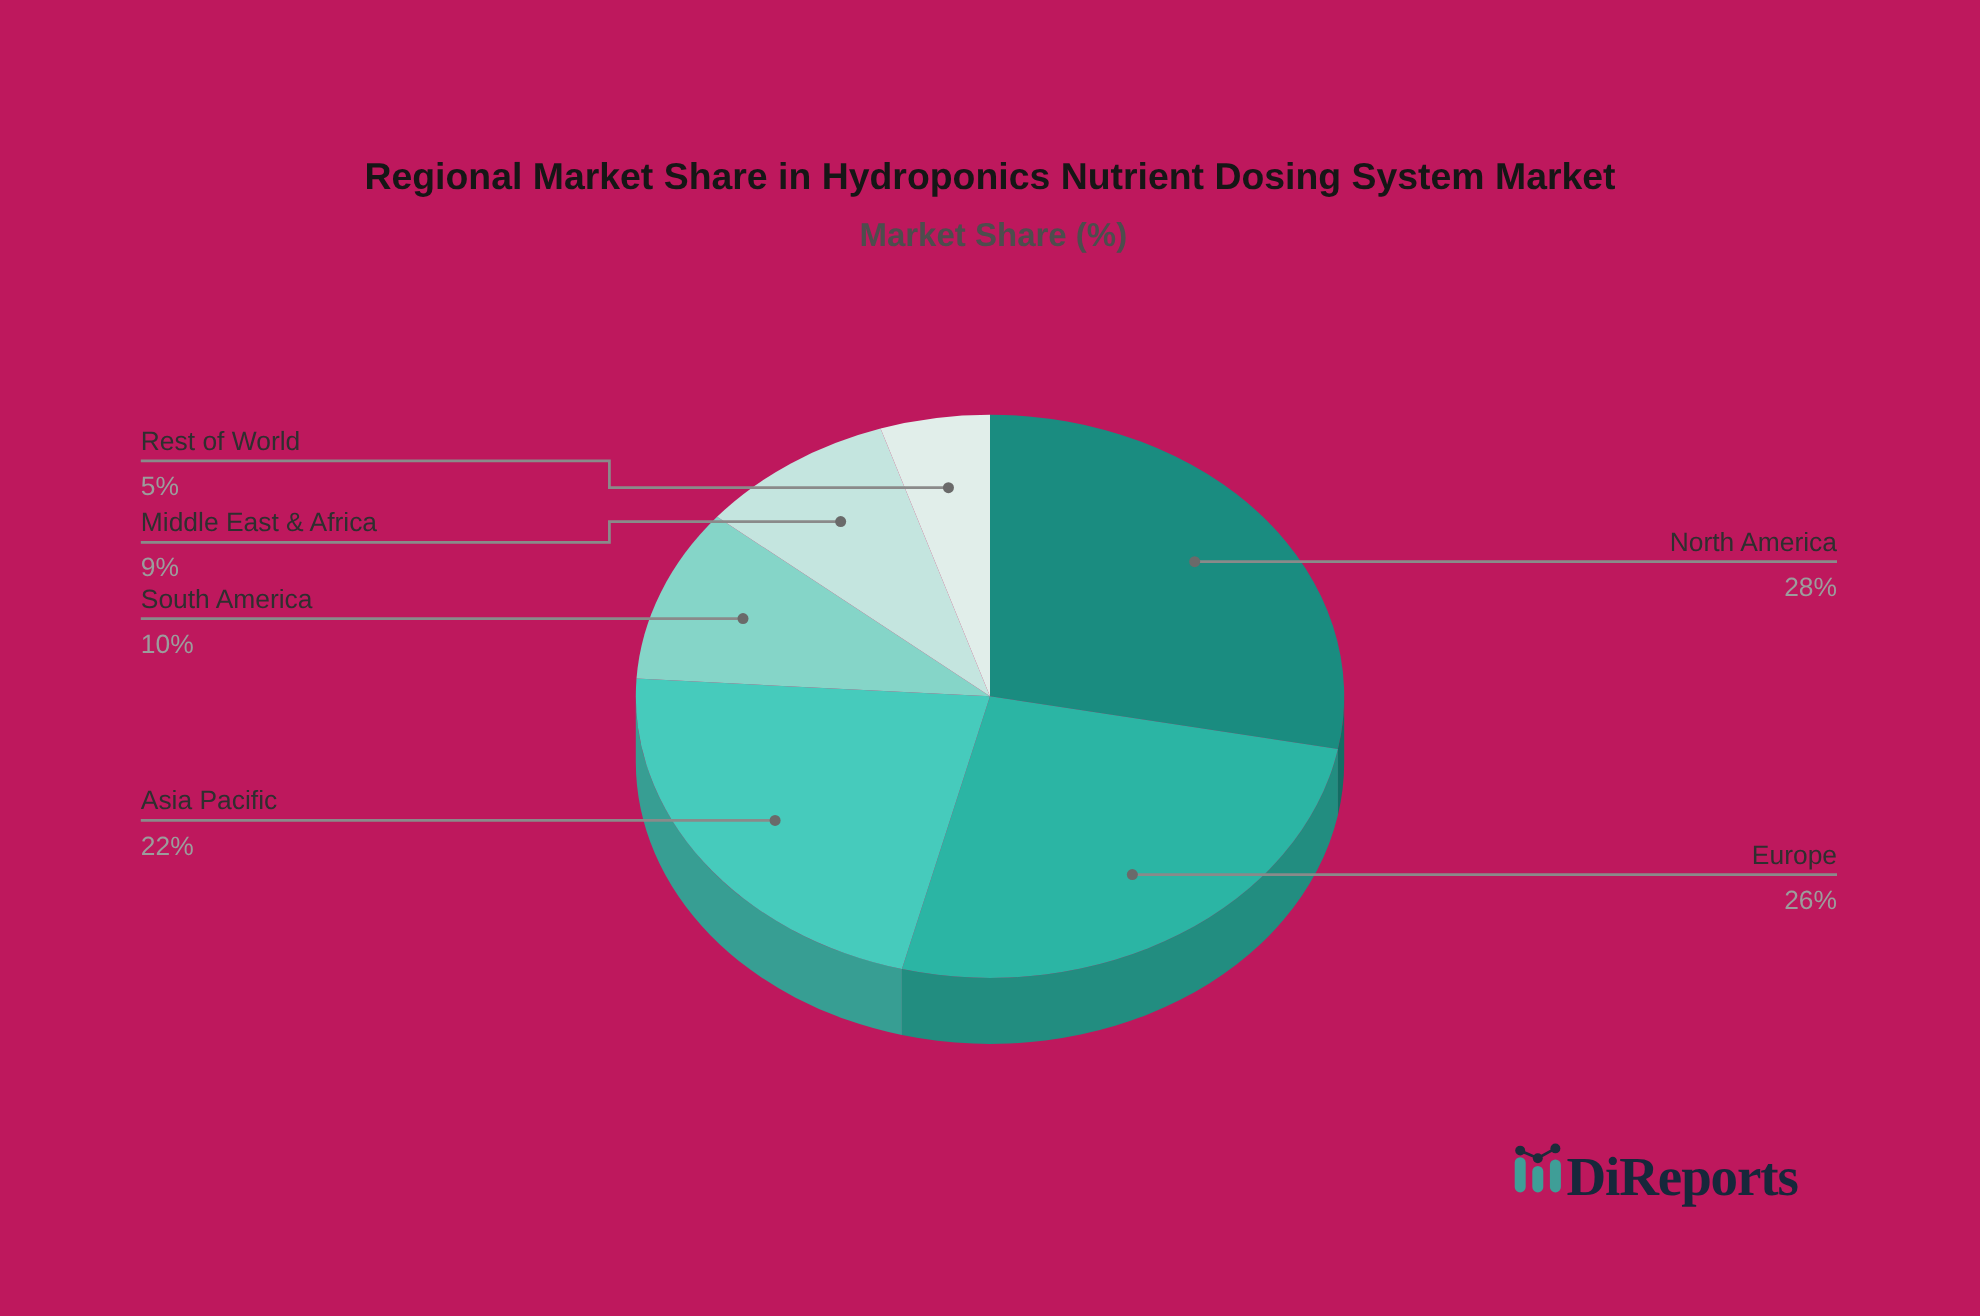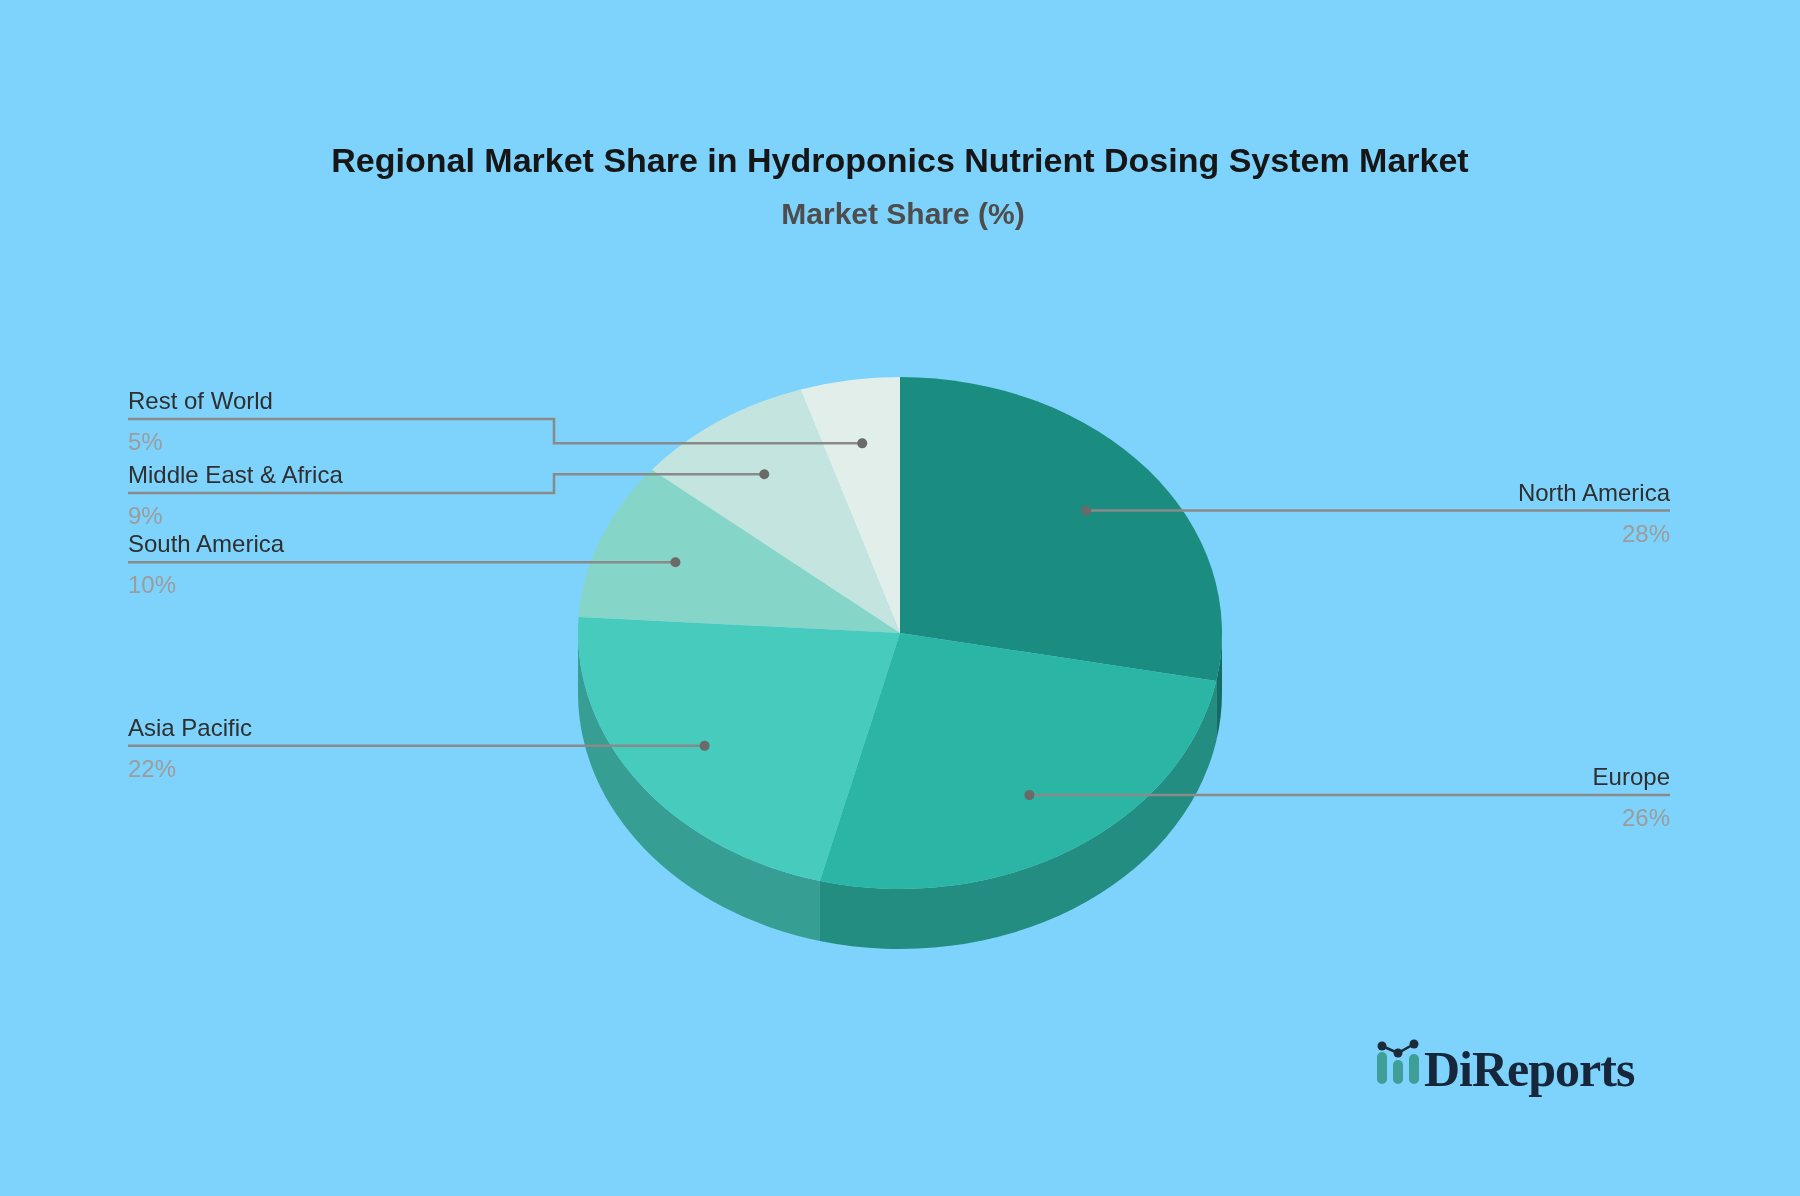--- a/index.html
+++ b/index.html
@@ -1,17 +1,17 @@
 <!DOCTYPE html>
 <html><head>
 <meta charset="utf-8">
 <style>
   html,body{margin:0;padding:0;background:#ffffff;}
   .stage{
-    position:relative;width:1800px;height:1196px;background:#7dd3fc;overflow:hidden;
+    position:relative;width:1800px;height:1196px;background:#be185d;overflow:hidden;
     font-family:"Liberation Sans", sans-serif;
   }
   svg text{font-family:"Liberation Sans", sans-serif;}
   .chart-title{font-size:34px;font-weight:bold;fill:#161616;}
   .chart-subtitle{font-size:30px;font-weight:bold;fill:#4d4d4d;}
   .slice-name{font-size:24px;fill:#2f2f2f;}
   .slice-value{font-size:24px;fill:#9c9c9c;}
   .logo-text{font-family:"Liberation Serif", serif;font-weight:bold;font-size:50px;fill:#17273b;letter-spacing:-1px;}
 </style>
 </head>

